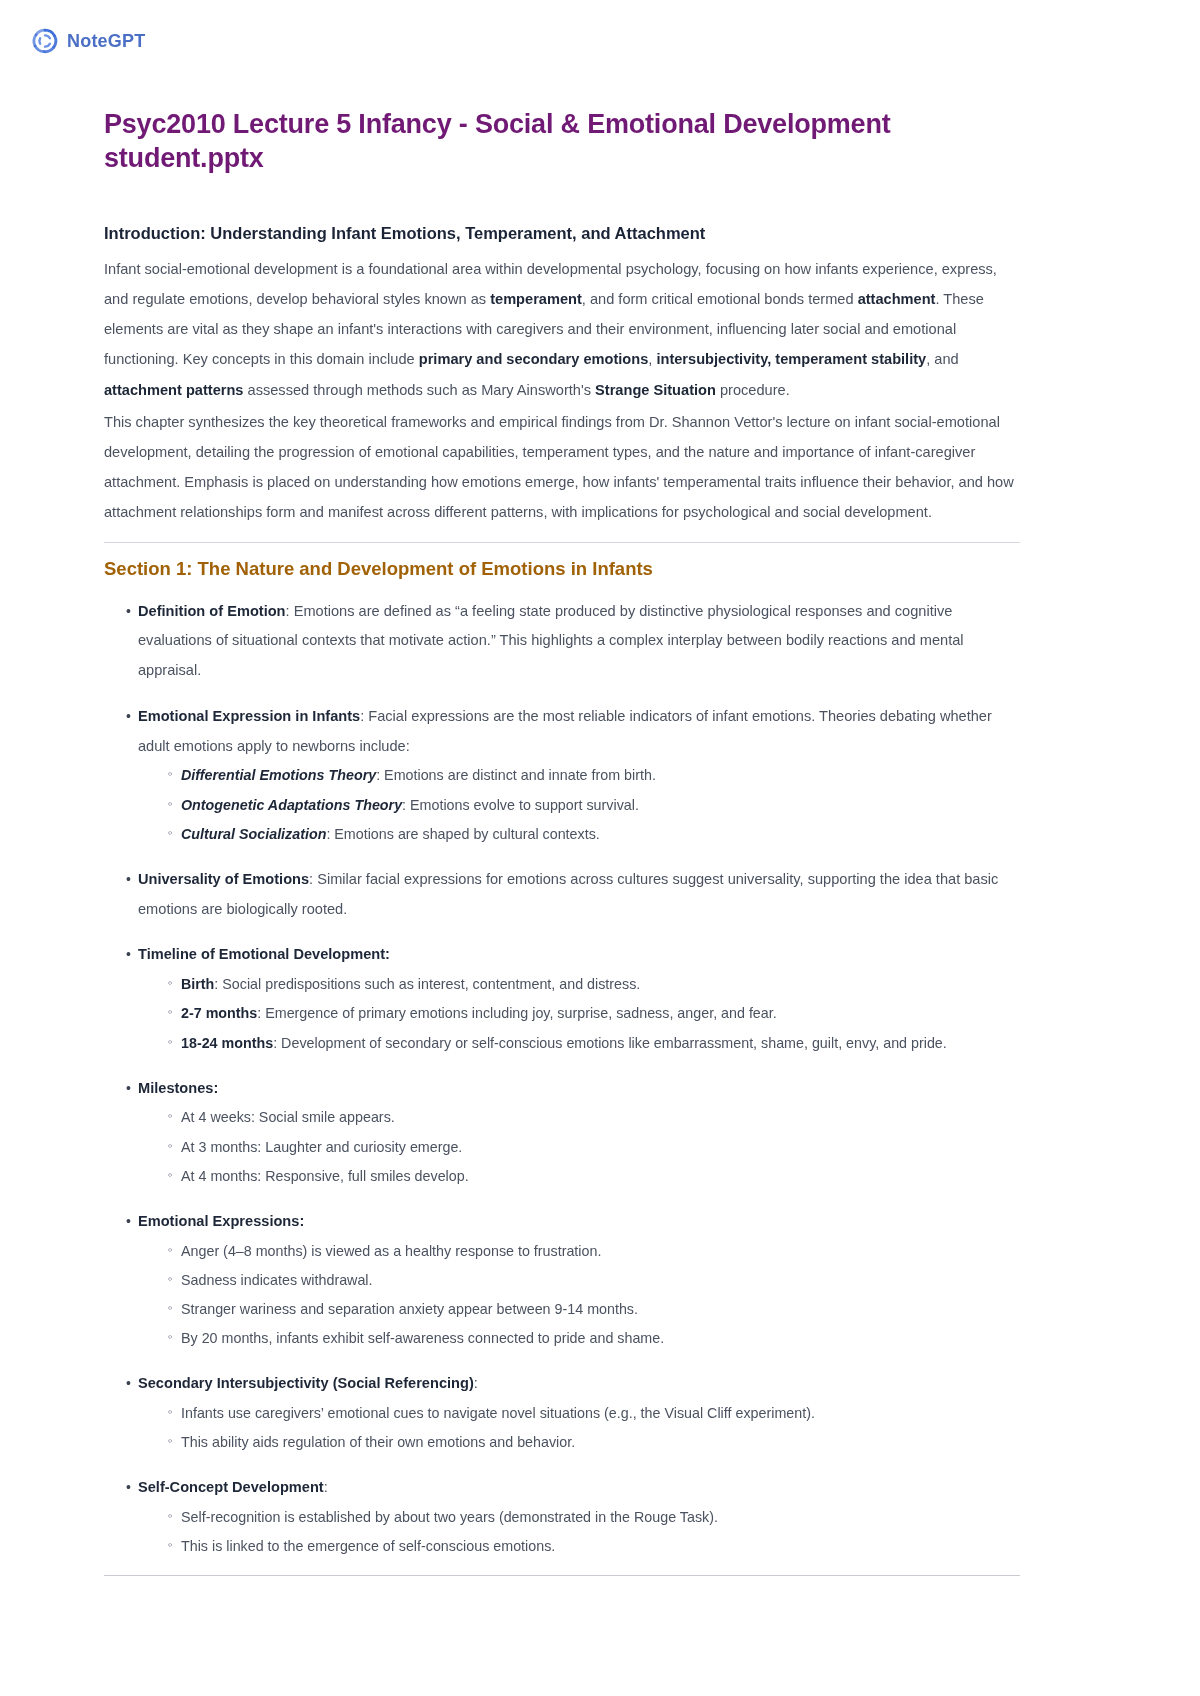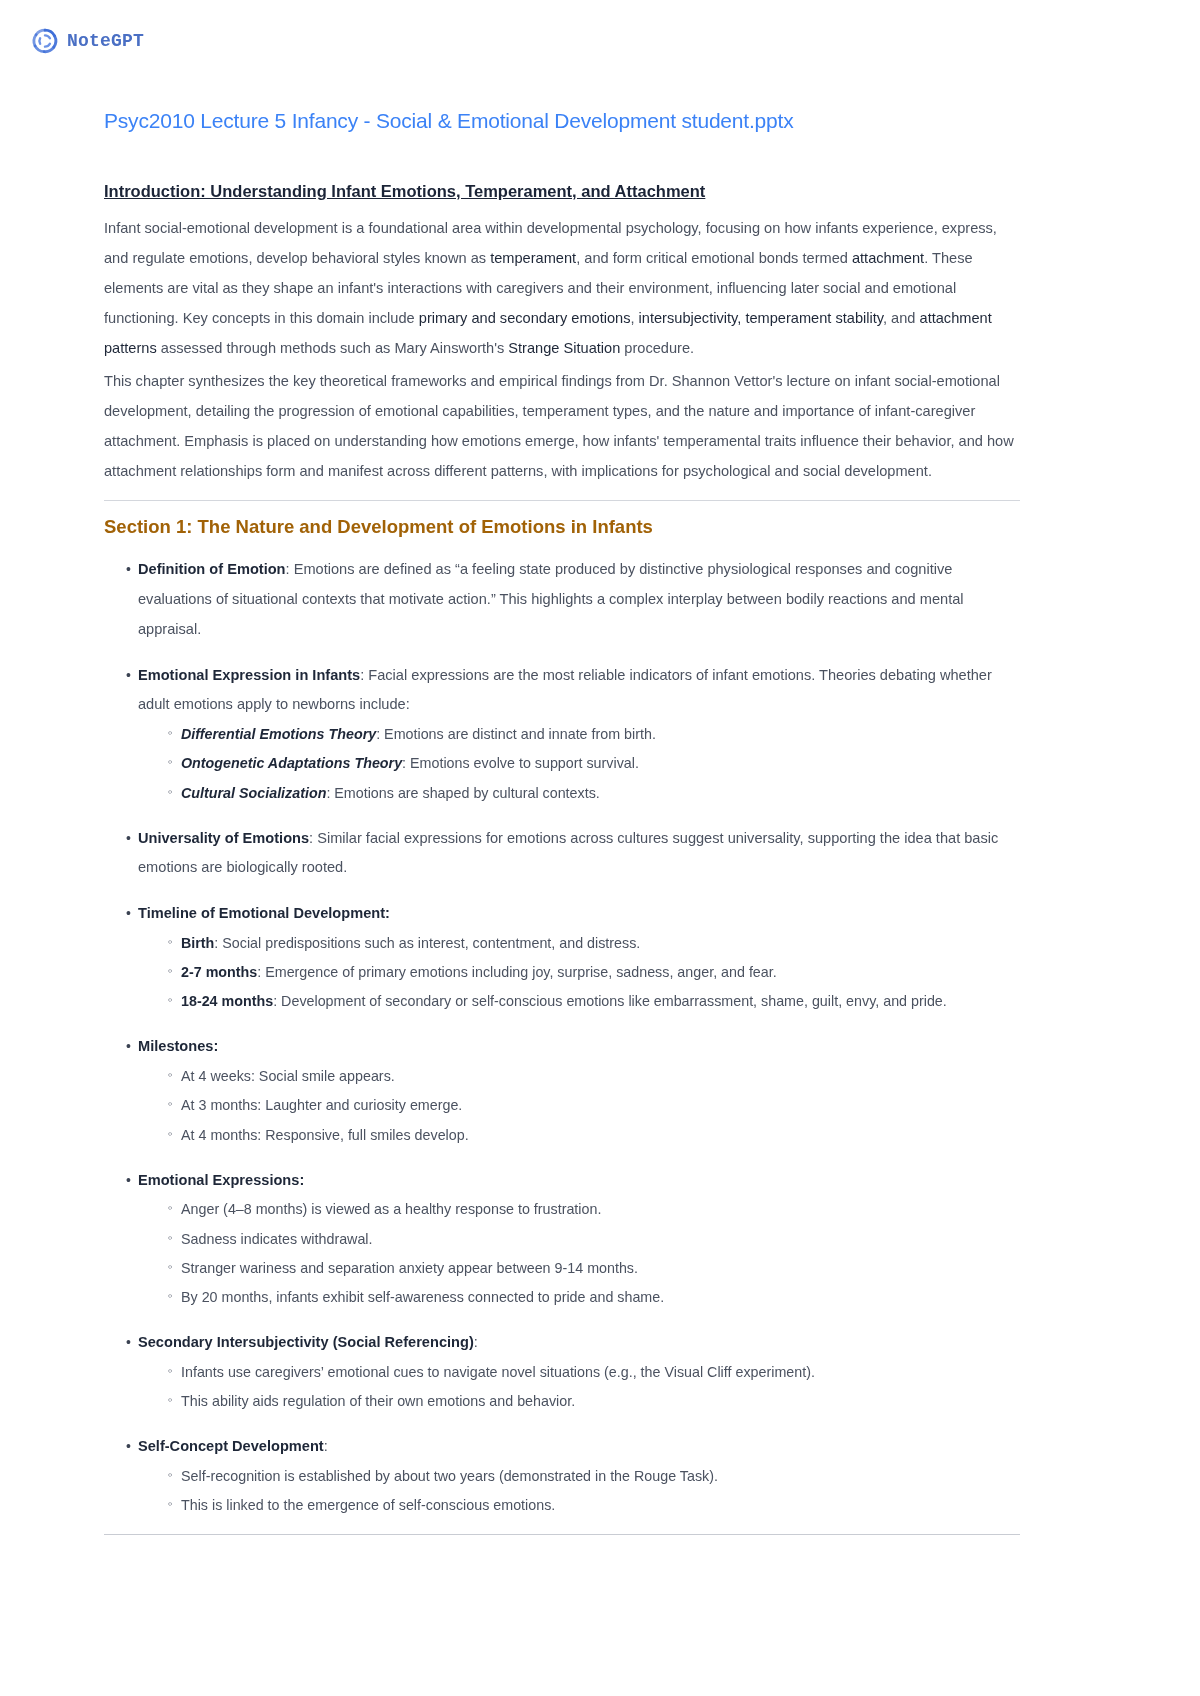--- a/index.html
+++ b/index.html
@@ -18,77 +18,75 @@
   
   .brand-bar {
     padding: 26px 0 0 30px;
     height: 60px;
     box-sizing: border-box;
   }
   .brand {
     display: flex;
     align-items: center;
     gap: 7px;
-    font-family: Liberation Mono, monospace;
   }
   .brand-logo { width: 30px; height: 30px; display: block; }
   .brand-name {
     font-size: 18px;
     font-weight: 700;
     color: #4a6fc4;
     letter-spacing: .2px;
   }
 
   
   .sheet {
     padding: 48px 180px 40px 104px;
   }
 
   .doc-title {
-    font-size: 21px;
-    font-weight: 400;
-    color: #3b82f6;
+    font-size: 27px;
+    font-weight: 700;
+    color: #701a75;
     letter-spacing: -.2px;
     margin: 0 0 46px 0;
     line-height: 1.25;
   }
 
   .h-chapter {
     font-size: 19.5px;
     font-weight: 700;
     color: #1b2437;
     margin: 0 0 16px 0;
     line-height: 1.3;
   }
 
   .h-sub {
     font-size: 16.5px;
     font-weight: 700;
     color: #1b2437;
     margin: 8px 0 10px 0;
     line-height: 1.35;
-    text-decoration: underline;
   }
 
   .h-section {
     font-size: 18.5px;
     font-weight: 700;
     color: #a16207;
     margin: 14px 0 10px 0;
     line-height: 1.3;
   }
 
   p.para {
     font-size: 14.6px;
     line-height: 2.07;
     color: #4b5260;
     margin: 0 0 2px 0;
     text-align: left;
   }
-  p.para b { color: #1e2738; font-weight: 400; }
+  p.para b { color: #1e2738; font-weight: 700; }
 
   hr.rule {
     border: 0;
     border-top: 1px solid #d4d7dd;
     margin: 14px 0 4px 0;
   }
   hr.rule-end {
     border: 0;
     border-top: 1px solid #c9ccd3;
     margin: 14px 0 0 0;

